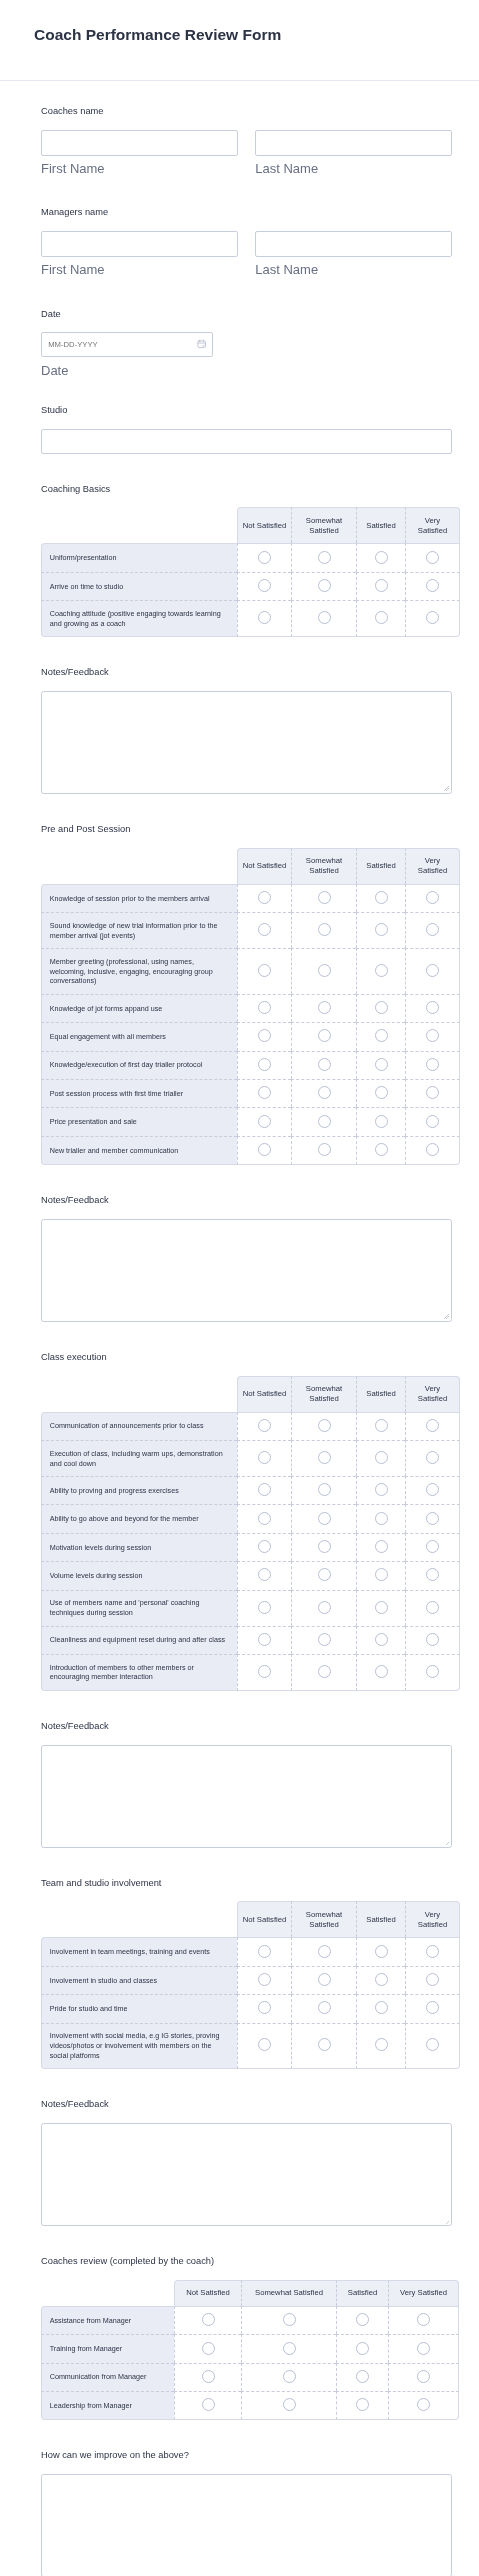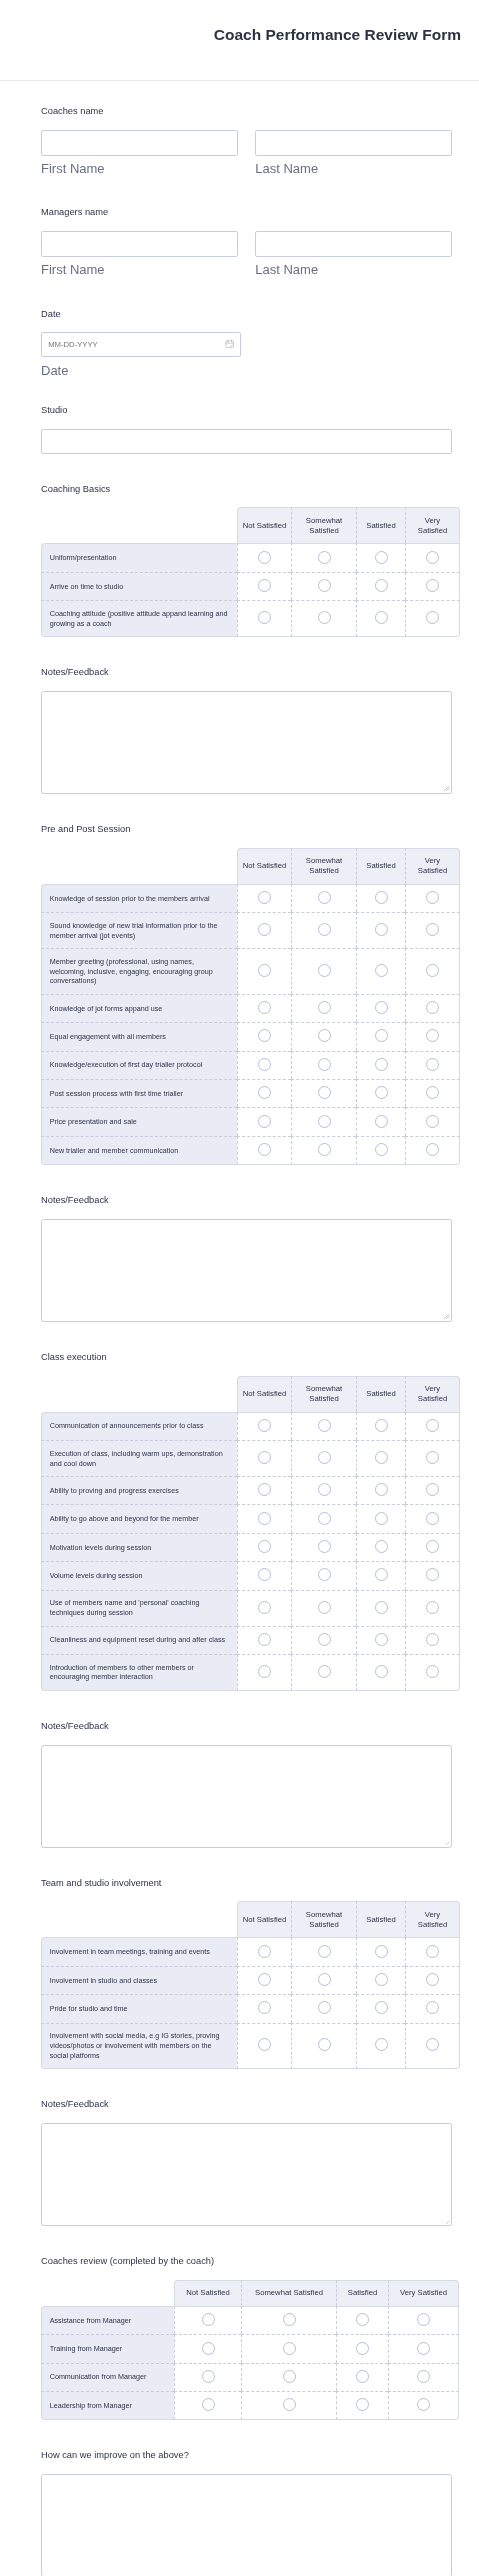--- a/index.html
+++ b/index.html
@@ -16,37 +16,37 @@
     --sign:#8f97ab;
     --sign-light:#ccd3e3;
   }
   *{box-sizing:border-box;margin:0;padding:0;}
   html,body{background:#ffffff;}
   body{
     width:479px;
     font-family:"Liberation Sans","DejaVu Sans",sans-serif;
     color:var(--ink);
   }
-  .form-header{padding:26px 18px 35px 34px;text-align:right;}
+  .form-header{padding:26px 18px 35px 34px;}
   .form-title{font-size:15.5px;line-height:18.5px;font-weight:700;color:var(--ink);}
   .divider{height:0.5px;background:var(--divider);width:100%;}
   .content{width:418px;margin-left:34px;}
   .field{margin-top:29px;margin-left:7px;}
   .field.tight{margin-top:25px;}
   .q-label{font-size:9.3px;line-height:12.4px;font-weight:500;color:var(--ink);}
   .control{margin-top:12.4px;}
   .two-col{display:flex;gap:17.5px;}
   .col{flex:1;}
   input.text-input{
     width:100%;height:26px;border:0.5px solid var(--input-border);
     border-radius:2.1px;background:#fff;font-family:inherit;font-size:7.7px;
     padding:0 6.2px;color:var(--ink);outline:none;
   }
   input.short{height:25px;}
-  .half{width:200px;}
+  .half{width:172px;}
   .sublabel{margin-top:8.2px;font-size:13px;line-height:9.3px;color:var(--sub);}
   .input-wrap{position:relative;}
   .cal-icon{position:absolute;right:6.2px;top:50%;transform:translateY(-50%);}
   
   .textarea-wrap{position:relative;}
   textarea.notes{
     display:block;width:100%;height:103px;border:0.5px solid var(--input-border);
     border-radius:2.6px;background:#fff;resize:none;font-family:inherit;font-size:7.7px;
     padding:5.2px 6.2px;color:var(--ink);outline:none;
   }
@@ -184,21 +184,21 @@
                 <td class="cell lastcol"><span class="radio"></span></td>
               </tr>
               <tr class="">
                 <th class="rowlabel">Arrive on time to studio</th>
                 <td class="cell"><span class="radio"></span></td>
                 <td class="cell"><span class="radio"></span></td>
                 <td class="cell"><span class="radio"></span></td>
                 <td class="cell lastcol"><span class="radio"></span></td>
               </tr>
               <tr class=" last">
-                <th class="rowlabel">Coaching attitude (positive attitude appand learning and growing as a coach</th>
+                <th class="rowlabel">Coaching attitude (positive engaging towards learning and growing as a coach</th>
                 <td class="cell"><span class="radio"></span></td>
                 <td class="cell"><span class="radio"></span></td>
                 <td class="cell"><span class="radio"></span></td>
                 <td class="cell lastcol"><span class="radio"></span></td>
               </tr>
             </tbody>
           </table>
         </div>
     </div>
 

